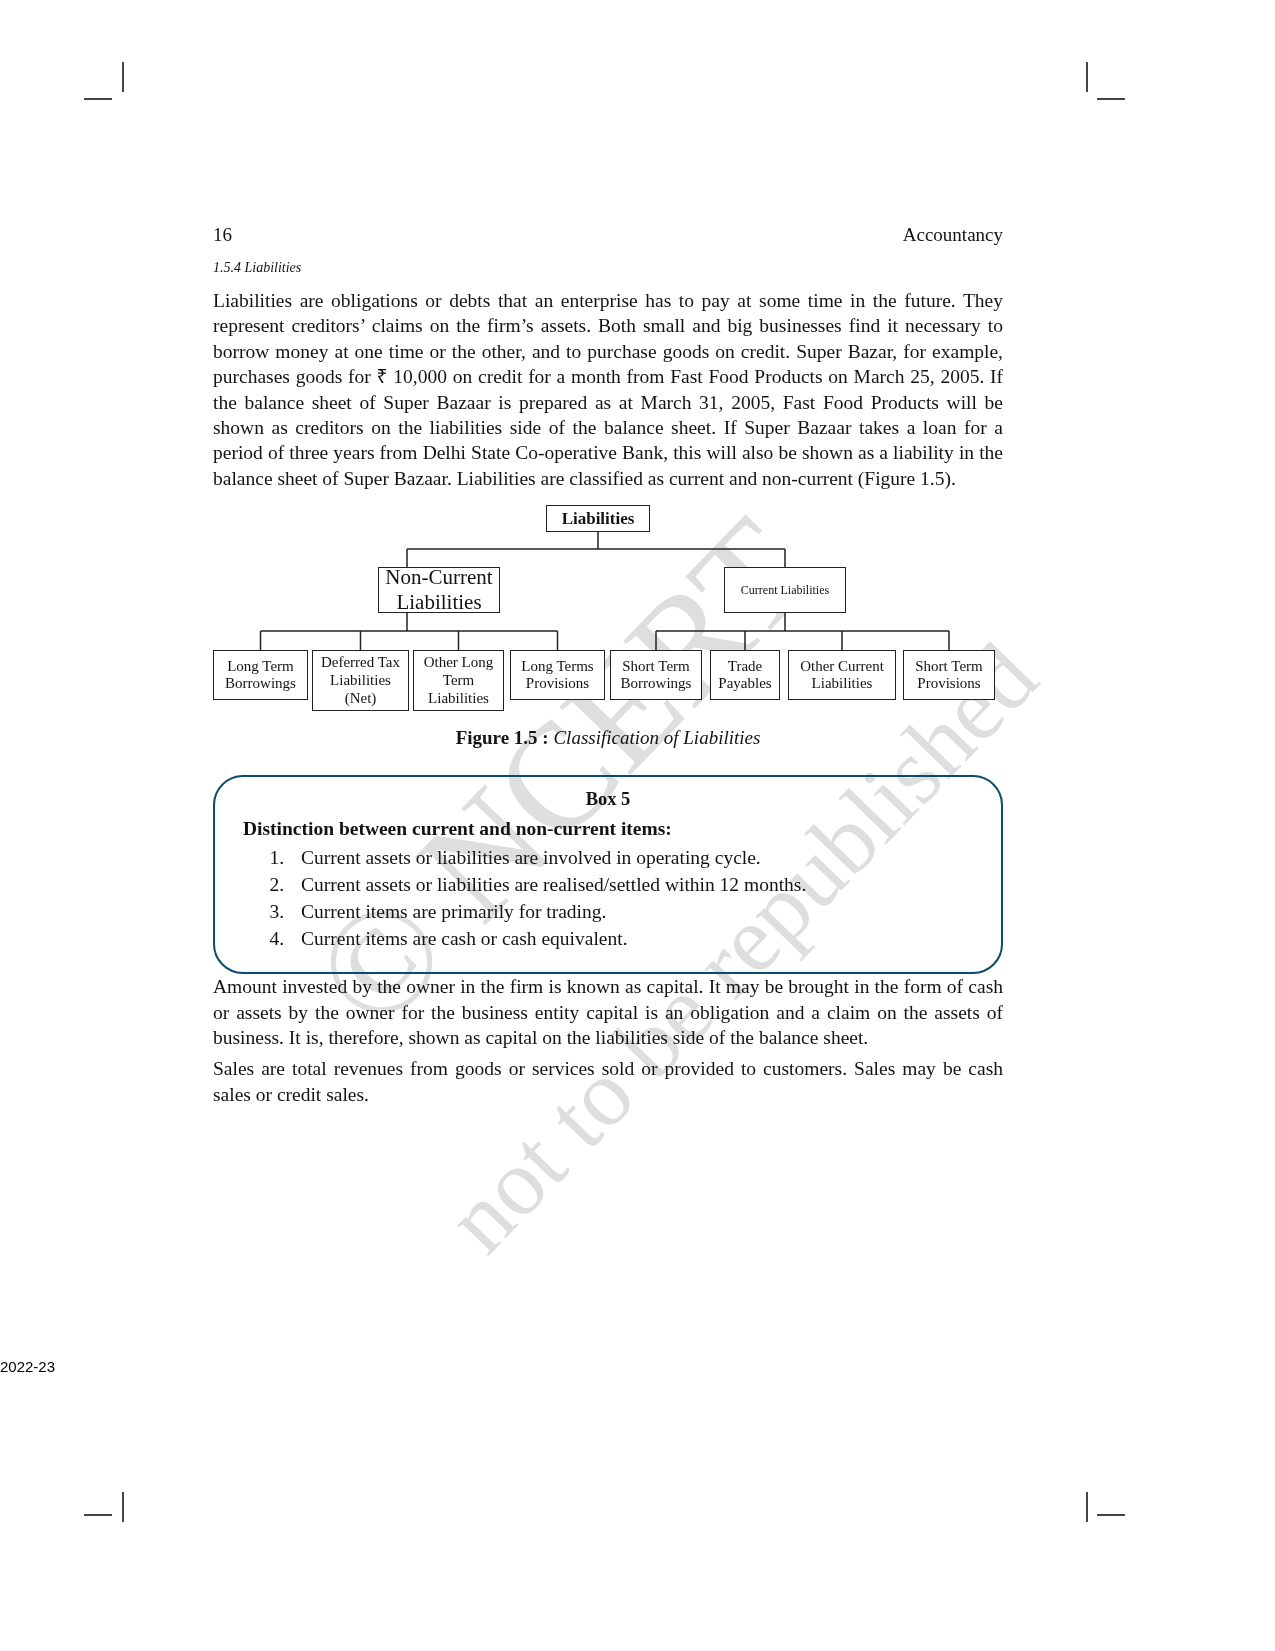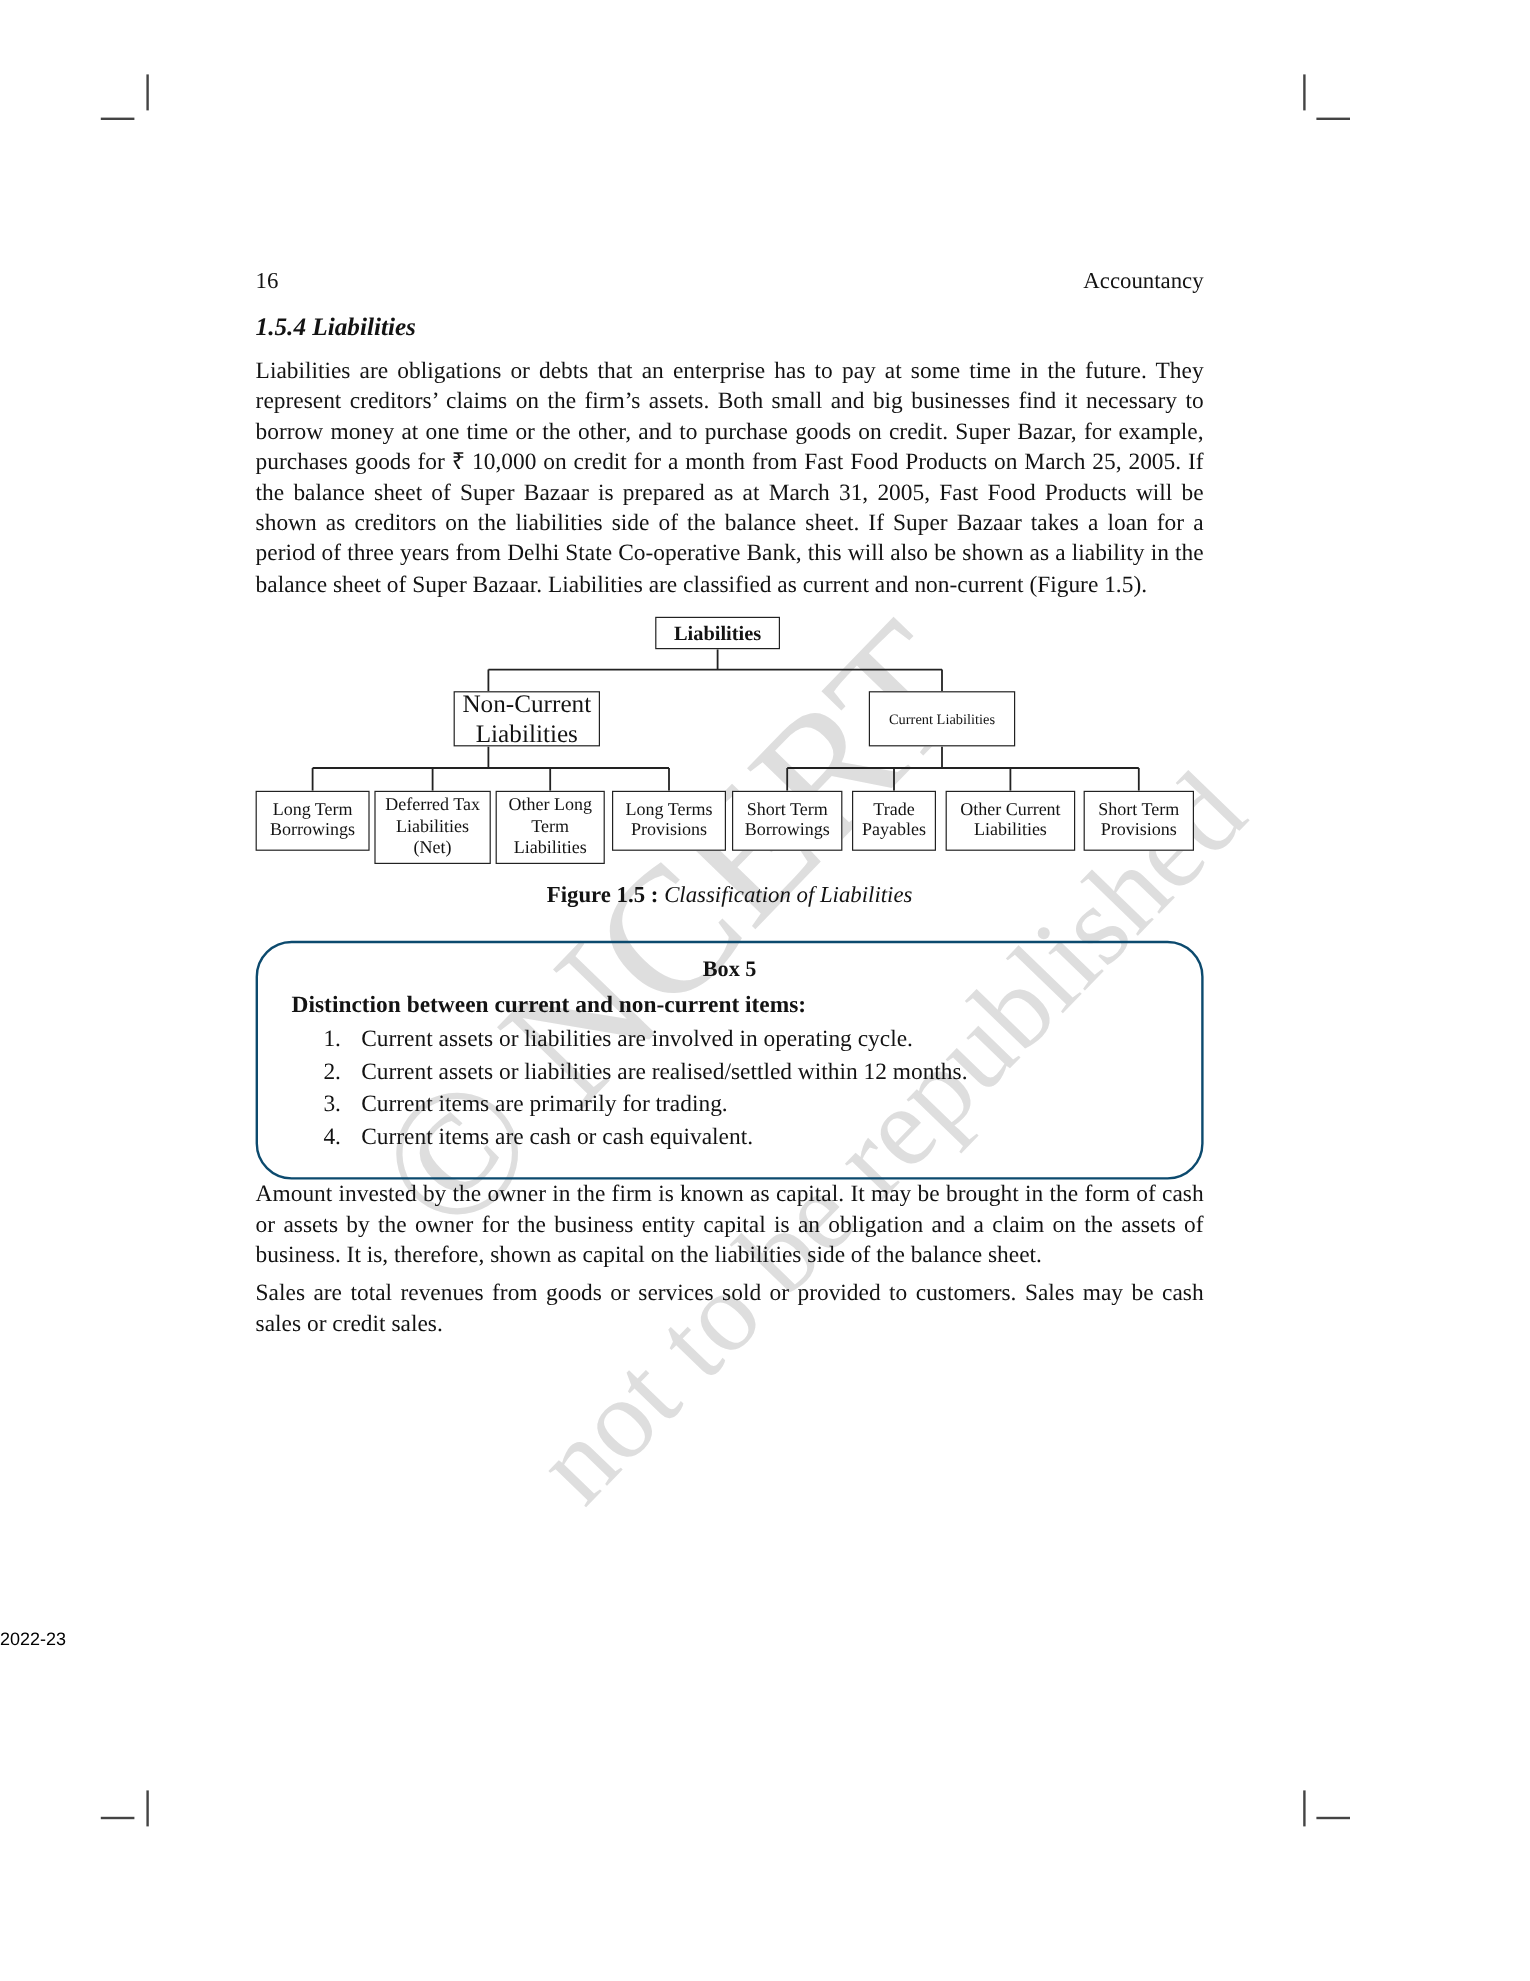--- a/index.html
+++ b/index.html
@@ -14,21 +14,21 @@
     position:absolute;left:30px;top:430px;width:1220px;height:840px;
     display:flex;flex-direction:column;align-items:center;justify-content:center;gap:110px;
     transform:rotate(-46deg);pointer-events:none;z-index:0;color:#cdcdcd;opacity:.65;
     font-family:"Liberation Serif", serif;
   }
   .wm1{font-size:150px;white-space:nowrap;}
   .wm2{font-size:95px;white-space:nowrap;}
   
   .content{position:absolute;left:213px;top:224px;width:790px;z-index:1;}
   .pagehead{display:flex;justify-content:space-between;font-size:19px;margin-bottom:14px;}
-  .sec-head{font-style:italic;font-weight:bold;font-size:21px;margin:0 0 12px 0;}
+  .sec-head{font-style:italic;font-weight:normal;font-size:14px;margin:0 0 12px 0;}
   .sec-head .gap{display:inline-block;width:30px;}
   .sec-head.first{margin-top:6px;}
   .sec-head.later{margin-top:34px;}
   p.bodytext{font-size:19.5px;line-height:25.4px;text-align:justify;margin:0 0 6px 0;}
   
   .diagram{position:relative;width:790px;height:212px;margin-top:14px;}
   .diagram svg{position:absolute;left:0;top:0;}
   .dbox{
     position:absolute;border:1.5px solid #222;background:#fff;
     display:flex;align-items:center;justify-content:center;text-align:center;

